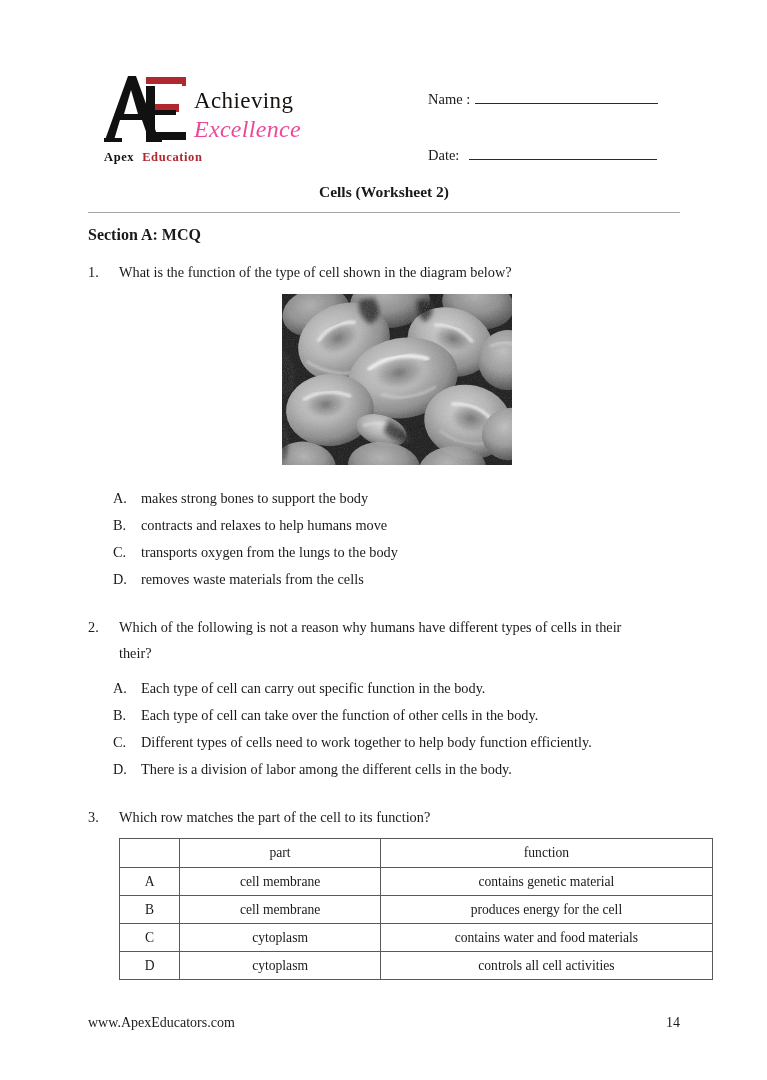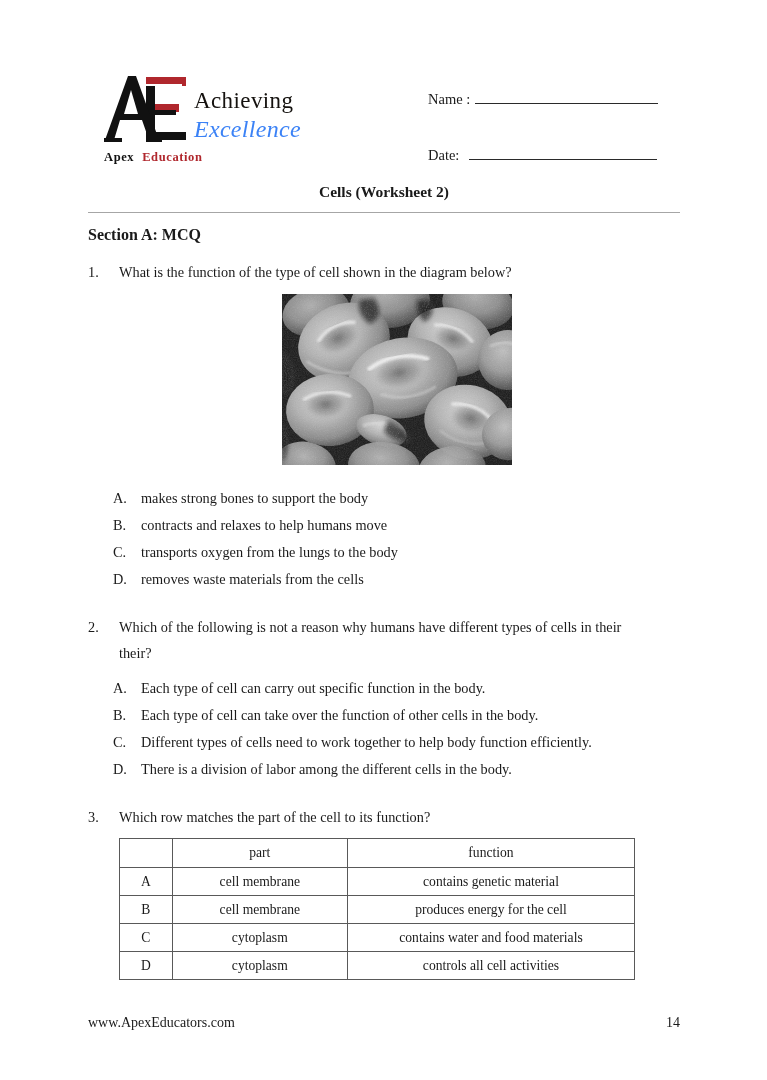--- a/index.html
+++ b/index.html
@@ -58,21 +58,21 @@
     line-height: 25px;
     letter-spacing: 0.4px;
     color: #15120f;
   }
   .logo-word-2 {
     font-family: "Liberation Serif", serif;
     font-style: italic;
     font-size: 24px;
     line-height: 28px;
     letter-spacing: 0.3px;
-    color: #3b82f6;
+    color: #ec4899;
     margin-top: 2px;
   }
   .logo-tag {
     position: absolute;
     left: 2px;
     top: 78px;
     font-family: "Liberation Serif", serif;
     font-weight: bold;
     font-size: 12.5px;
     letter-spacing: 0.6px;
@@ -189,21 +189,21 @@
     overflow: hidden;
     background: #111111;
   }
   .figure svg { display: block; }
 
   
   .mcq-table {
     position: absolute;
     left: 119px;
     top: 838px;
-    width: 516px;
+    width: 594px;
     border-collapse: collapse;
     font-size: 13.6px;
   }
   .mcq-table td {
     border: 1px solid #595959;
     text-align: center;
     height: 27px;
     padding: 0 4px;
   }
   .mcq-table td.c-letter { width: 46px; }

